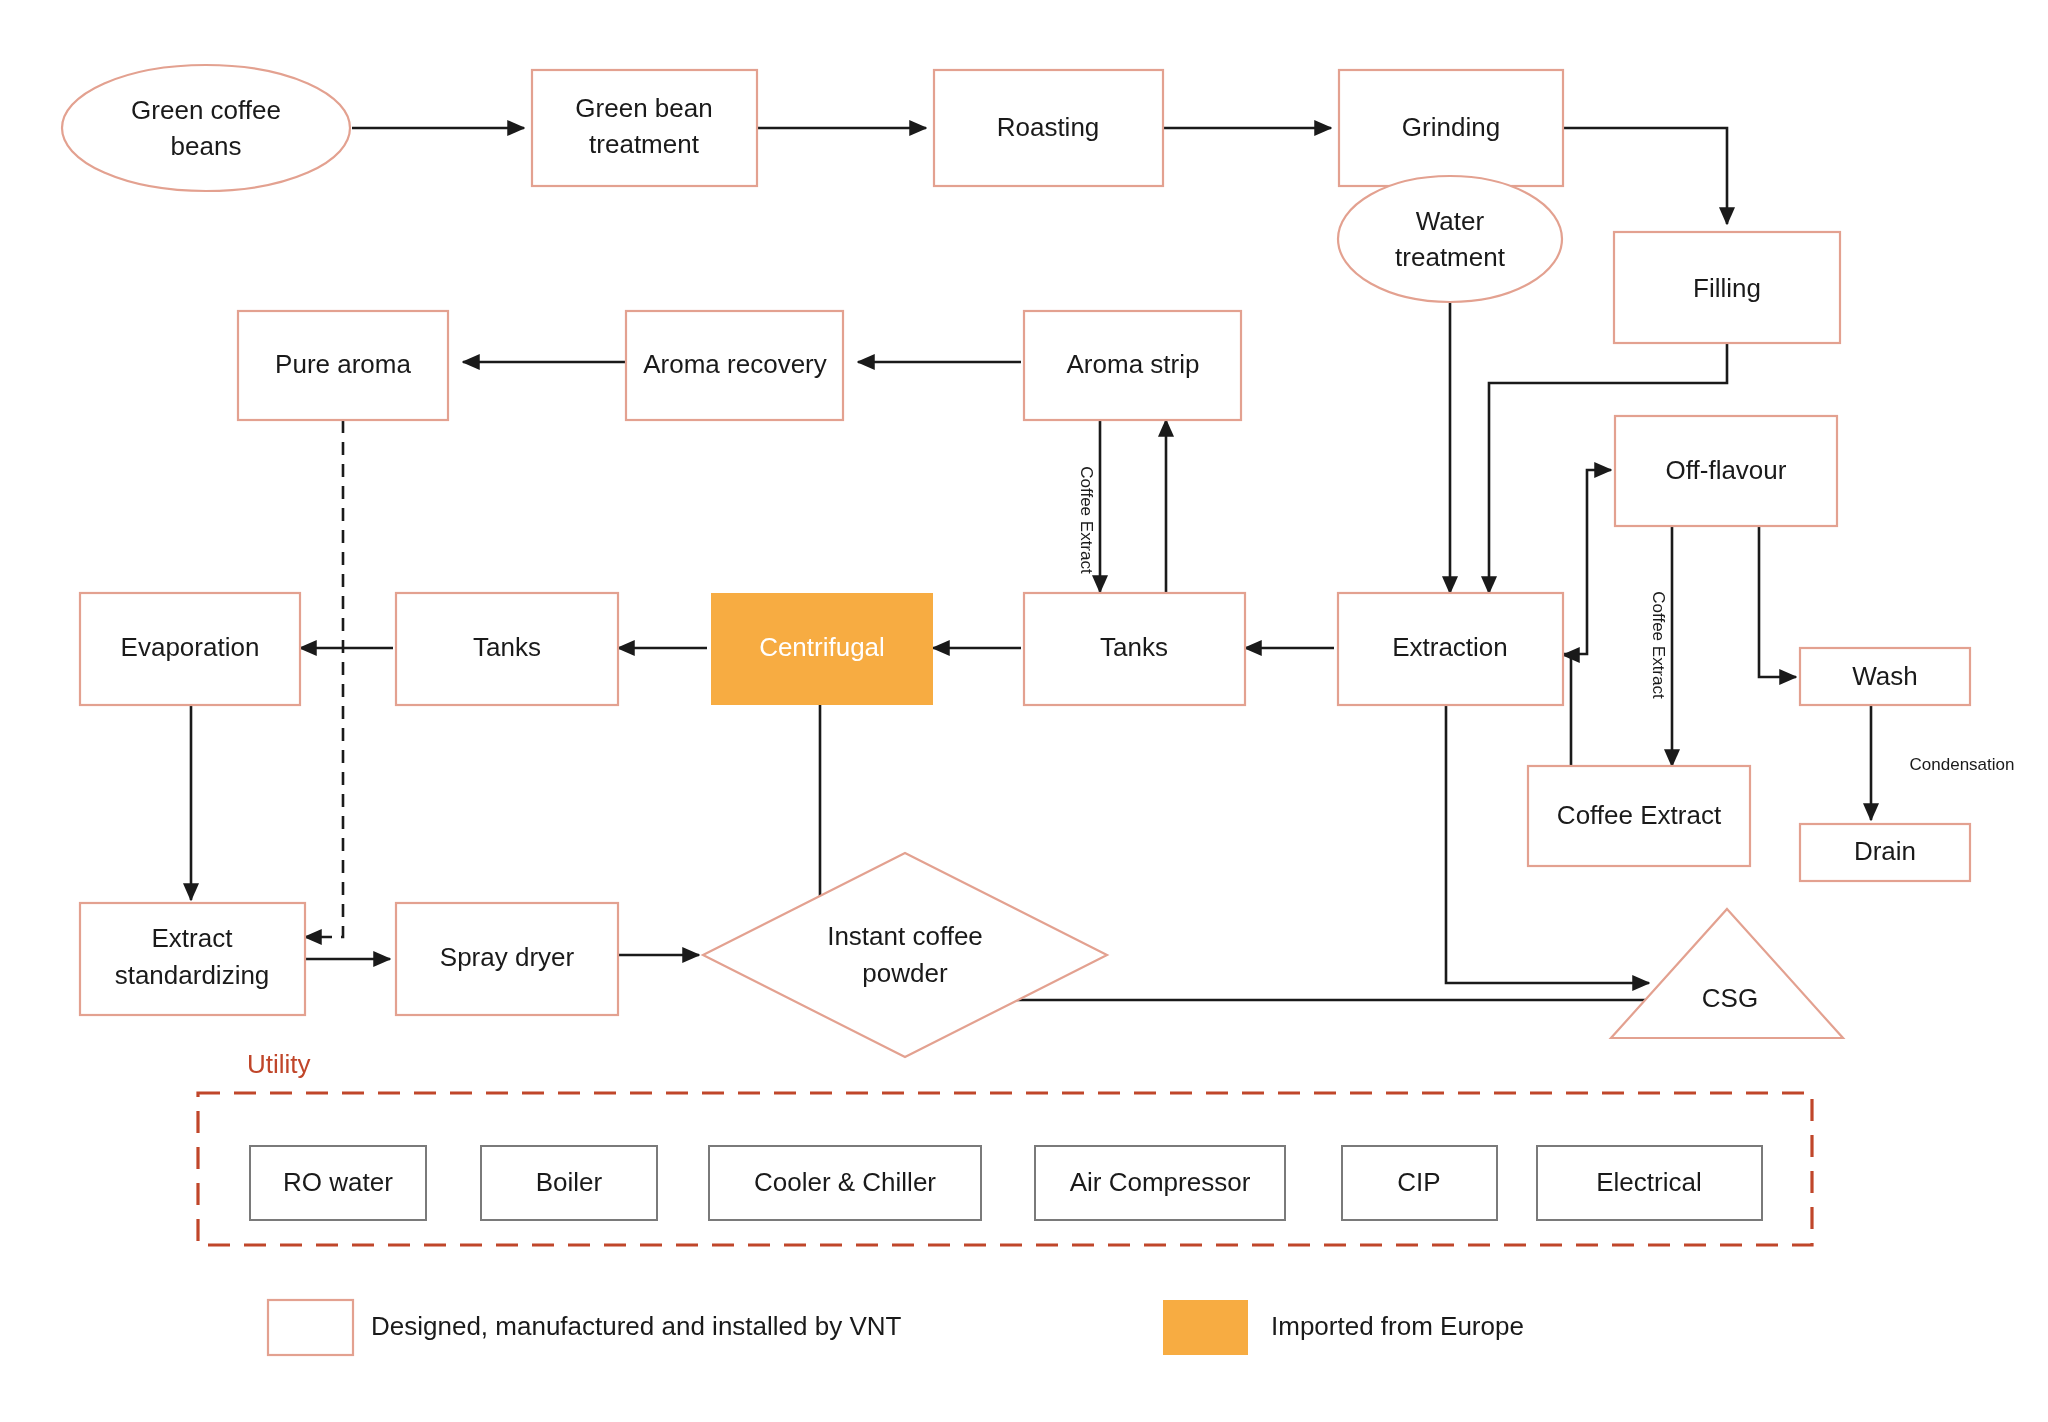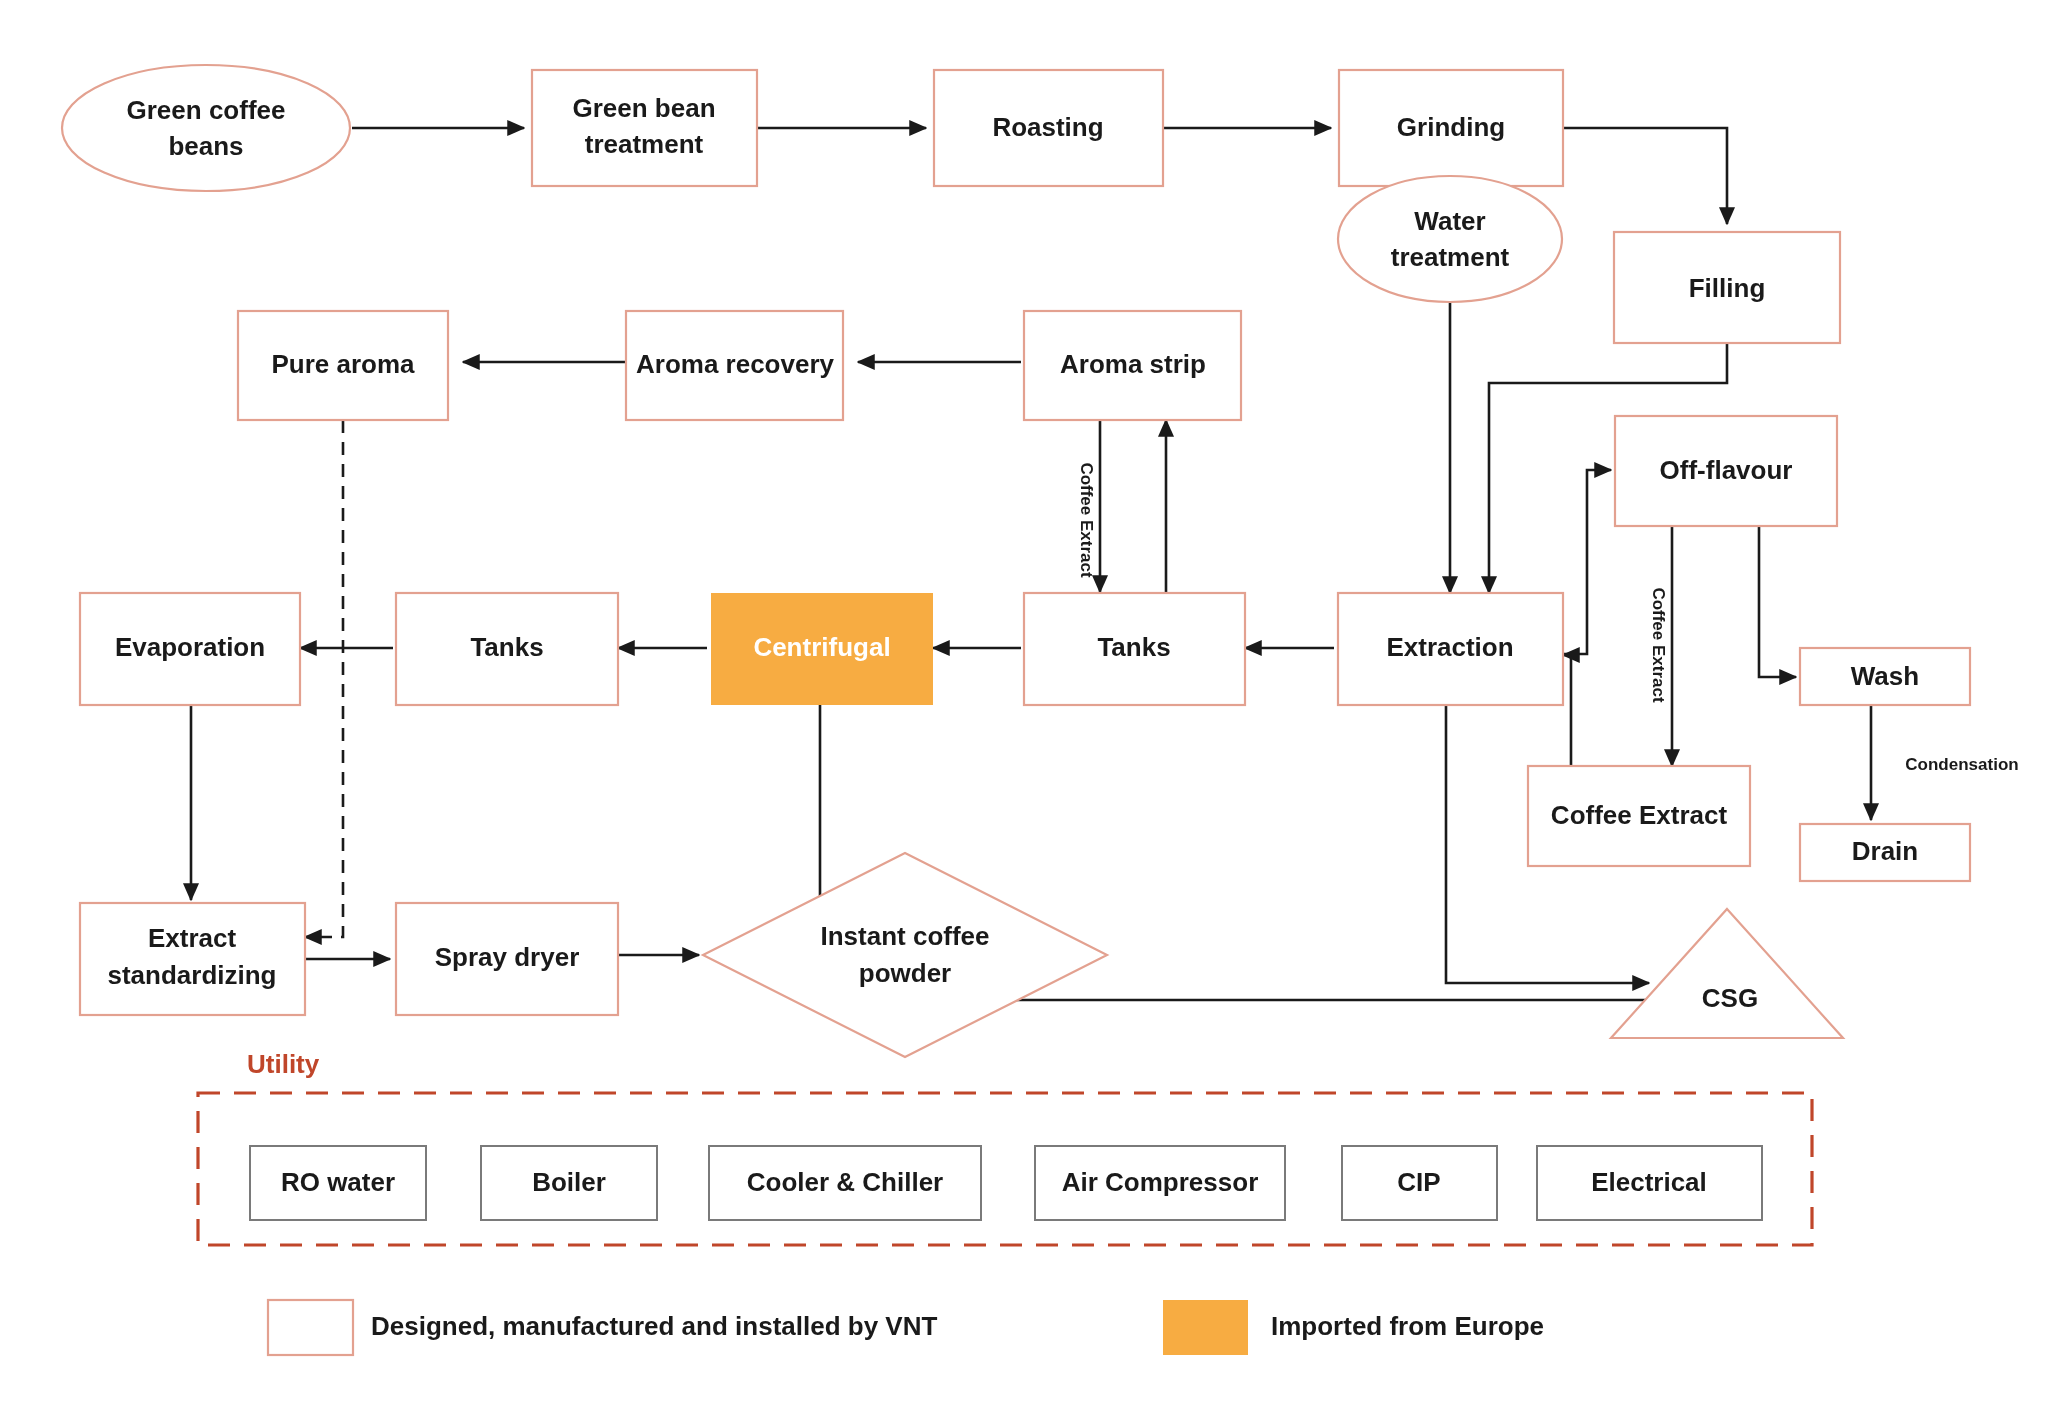--- a/index.html
+++ b/index.html
@@ -2,21 +2,21 @@
 <html><head>
 <meta charset="utf-8">
 <title>Instant Coffee Process Flow</title>
 <style>
   html,body{margin:0;padding:0;background:#ffffff;}
   body{
     width:2048px;height:1422px;
     font-family:"Liberation Sans", sans-serif;
     overflow:hidden;
   }
-  #diagram-root{position:relative;width:2048px;height:1422px;background:#fff;font-weight:bold;}
+  #diagram-root{position:relative;width:2048px;height:1422px;background:#fff;}
   svg.flow{position:absolute;top:0;left:0;width:2048px;height:1422px;}
 
   .node-rect{fill:#ffffff;stroke:#E3A190;stroke-width:2.2;}
   .node-rect-accent{fill:#F7AC42;stroke:none;}
   .node-ellipse{fill:#ffffff;stroke:#E3A190;stroke-width:2.2;}
   .node-diamond{fill:#ffffff;stroke:#E3A190;stroke-width:2.2;}
   .node-tri{fill:#ffffff;stroke:#E3A190;stroke-width:2.2;}
   .util-rect{fill:#ffffff;stroke:#7a7a7a;stroke-width:2;}
   .util-frame{fill:none;stroke:#C0462A;stroke-width:3.2;stroke-dasharray:22 14;}
 

